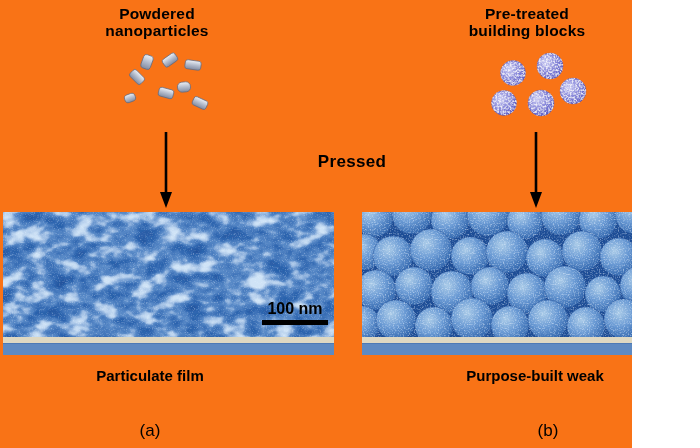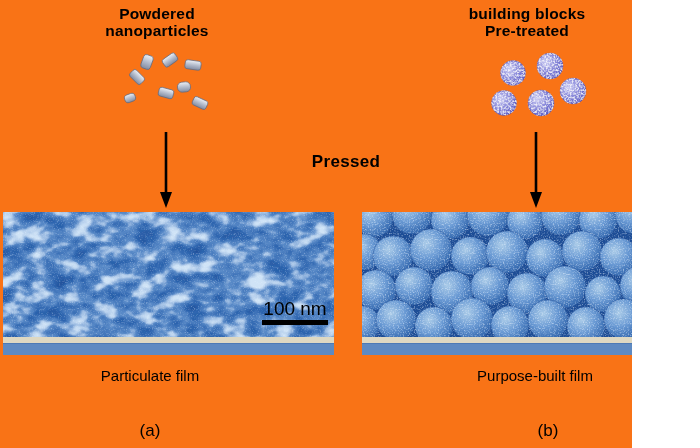--- a/index.html
+++ b/index.html
@@ -3,43 +3,43 @@
 <meta charset="utf-8">
 <style>
   html,body{margin:0;padding:0;background:#fff;}
   #canvas{
     position:relative;width:632px;height:448px;background:#f97316;
     font-family:"Liberation Sans","DejaVu Sans",sans-serif;color:#000;overflow:hidden;
   }
   .abs{position:absolute;}
   .ttl{font-weight:bold;font-size:15.5px;line-height:17px;text-align:center;letter-spacing:.2px;}
   .pressed{font-weight:bold;font-size:17px;text-align:center;letter-spacing:.3px;}
-  .caption{font-weight:normal;font-size:15px;line-height:17px;text-align:center;}
+  .caption{font-weight:bold;font-size:15px;line-height:17px;text-align:center;}
   .ptag{font-size:17px;text-align:center;}
   .sem{position:absolute;width:331px;}
   .sem-img{position:relative;width:100%;height:125px;overflow:hidden;}
   .strip-tan{width:100%;height:6px;background:#ded8c2;}
   .strip-blue{width:100%;height:12px;background:#5e8ac2;border-top:1px solid #4d7ab6;box-sizing:border-box;}
   .scalebar{position:absolute;top:88px;text-align:center;}
-  .scalebar .sb-label{font-weight:normal;font-size:19px;line-height:18px;color:#000;}
+  .scalebar .sb-label{font-weight:bold;font-size:16px;line-height:18px;color:#000;}
   .sb-line{height:5px;background:#000;margin:2px auto 0 auto;}
   svg{display:block;}
 </style>
 </head>
 <body>
 
 <div id="canvas">
 
   <div class="abs ttl" style="left:57px;top:5px;width:200px;">
     <div>Powdered</div>
     <div>nanoparticles</div>
   </div>
   <div class="abs ttl" style="left:427px;top:5px;width:200px;">
+    <div>Pre-treated</div>
     <div>building blocks</div>
-    <div>Pre-treated</div>
   </div>
 
   <svg class="abs" style="left:118px;top:52px;" width="100" height="72" viewBox="0 0 100 72">
     <defs>
       <linearGradient id="gRod" x1="0" y1="0" x2="0" y2="1">
         <stop offset="0" stop-color="#eef1f6"></stop>
         <stop offset="0.5" stop-color="#b4bccc"></stop>
         <stop offset="1" stop-color="#828ca2"></stop>
       </linearGradient>
     </defs>
@@ -86,21 +86,21 @@
 
   <svg class="abs" style="left:155px;top:129px;" width="22" height="80" viewBox="0 0 22 80">
     <line x1="11" y1="3" x2="11" y2="64" stroke="#000" stroke-width="2.6"></line>
     <polygon points="11,79 5,63 17,63" fill="#000"></polygon>
   </svg>
   <svg class="abs" style="left:525px;top:129px;" width="22" height="80" viewBox="0 0 22 80">
     <line x1="11" y1="3" x2="11" y2="64" stroke="#000" stroke-width="2.6"></line>
     <polygon points="11,79 5,63 17,63" fill="#000"></polygon>
   </svg>
 
-  <div class="abs pressed" style="left:276px;top:152px;width:140px;text-align:center;">Pressed</div>
+  <div class="abs pressed" style="left:282px;top:152px;width:140px;text-align:center;">Pressed</div>
 
   <div class="sem" style="left:3px;top:212px;width:331px;">
     <div class="sem-img">
       <svg width="331" height="125" viewBox="0 0 331 125">
         <defs>
           <filter id="semA" x="0%" y="0%" width="100%" height="100%">
             <feTurbulence type="fractalNoise" baseFrequency="0.045 0.065" numOctaves="3" seed="11" result="t"></feTurbulence>
             <feColorMatrix in="t" type="matrix" values="0 0 0 0 0  0 0 0 0 0  0 0 0 0 0  -3 0 0 0 0.95" result="aDk"></feColorMatrix>
             <feFlood flood-color="#1b4a94" result="cDk"></feFlood>
             <feComposite in="cDk" in2="aDk" operator="in" result="dk"></feComposite>
@@ -203,19 +203,19 @@
       </div>
     </div>
     <div class="strip-tan"></div>
     <div class="strip-blue"></div>
   </div>
 
   <div class="abs caption" style="left:25px;top:367px;width:250px;">
     <div>Particulate film</div>
   </div>
   <div class="abs caption" style="left:395px;top:367px;width:280px;">
-    <div>Purpose-built film</div>
+    <div>Purpose-built weak</div>
   </div>
 
   <div class="abs ptag" style="left:125px;top:421px;width:50px;">(a)</div>
   <div class="abs ptag" style="left:523px;top:421px;width:50px;">(b)</div>
 
 </div>
 
 </body></html>

